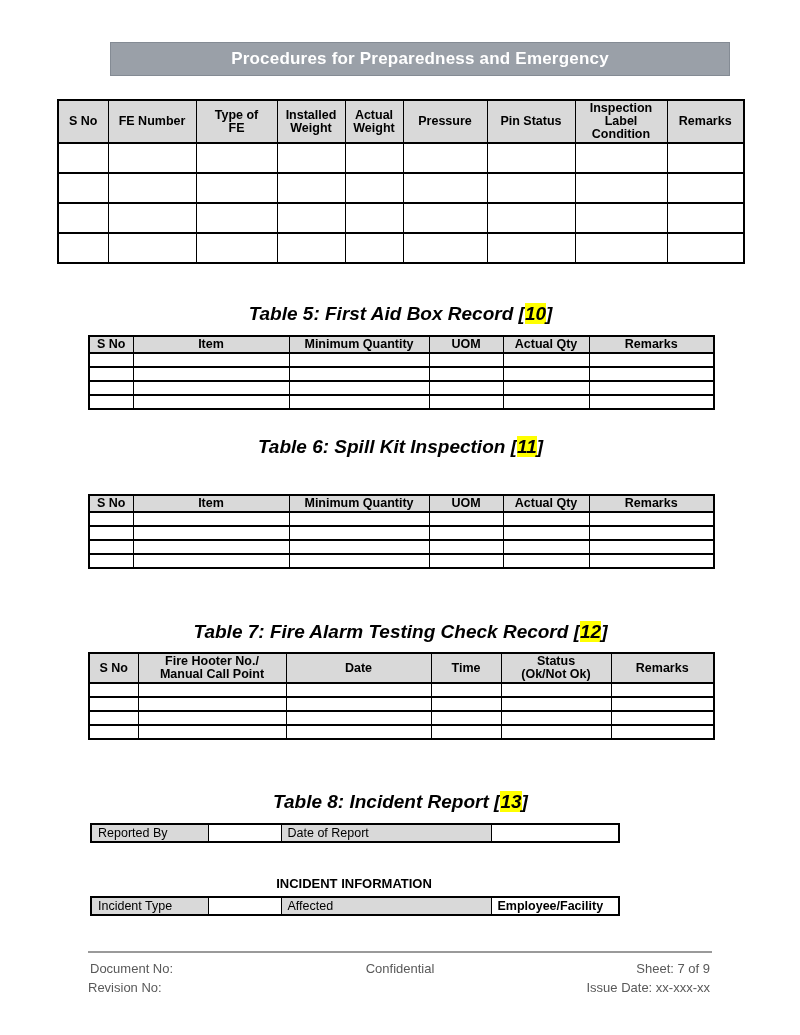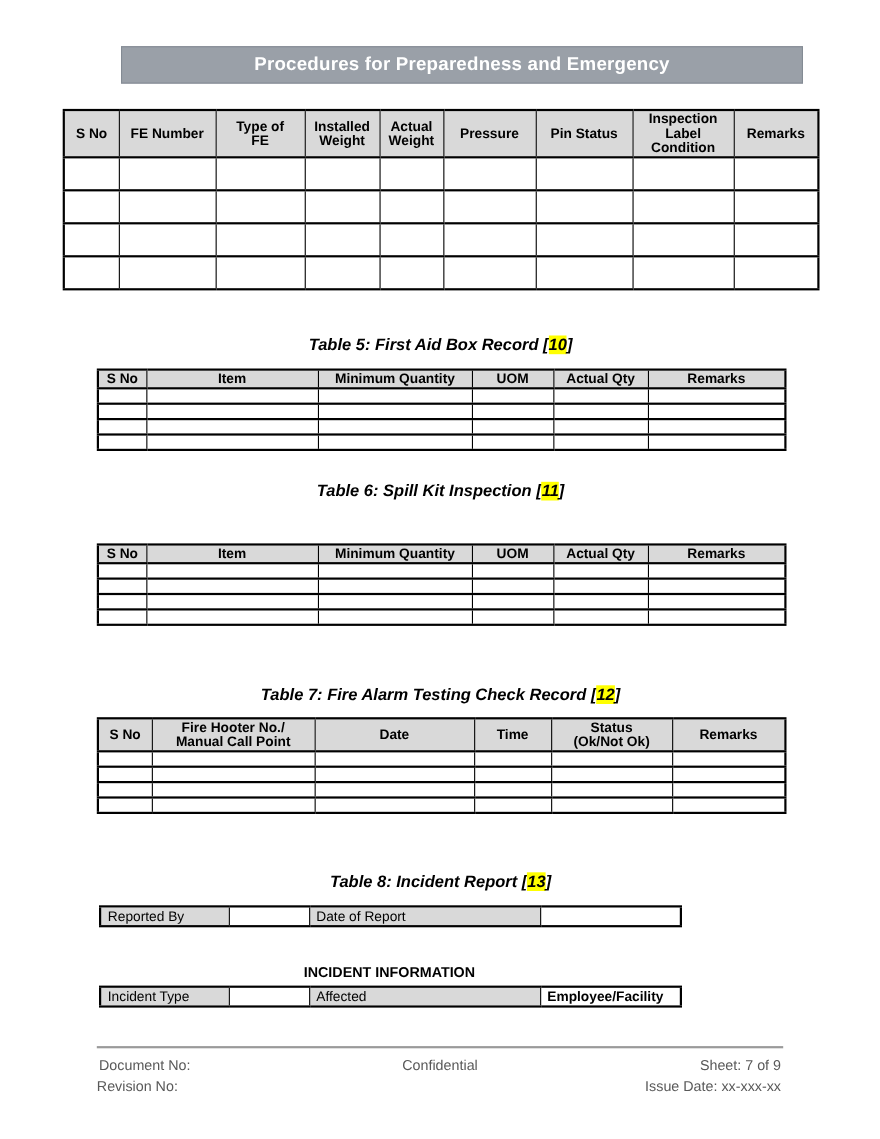--- a/index.html
+++ b/index.html
@@ -38,21 +38,21 @@
   table.fe td{height:30px;}
   table.fe th{height:42px;}
   table.small td{height:14px;}
   table.small th{height:17px;}
   table.t7 th{height:30px;}
   table.t8 td{height:16px;font-size:12.5px;vertical-align:middle;}
   table.t8 td.lbl{background:var(--header-fill);font-weight:normal;text-align:left;padding-left:6px;}
   table.t8 td.val{background:#fff;text-align:left;padding-left:6px;font-weight:bold;}
 
   .tbl-title{
-    position:absolute;text-align:center;font-size:15px;font-weight:bold;font-style:italic;
+    position:absolute;text-align:center;font-size:19px;font-weight:bold;font-style:italic;
     line-height:18px;height:18px;
   }
   .tbl-title .hl{background:var(--highlight);}
   .section-title{
     position:absolute;text-align:center;font-size:13px;font-weight:bold;line-height:16px;height:16px;
   }
   .footer-rule{position:absolute;background:var(--rule);height:2px;}
   .ftext{position:absolute;font-size:13px;line-height:18px;color:var(--footer-text);}
   .fright{text-align:right;}
   .fcenter{text-align:center;}

